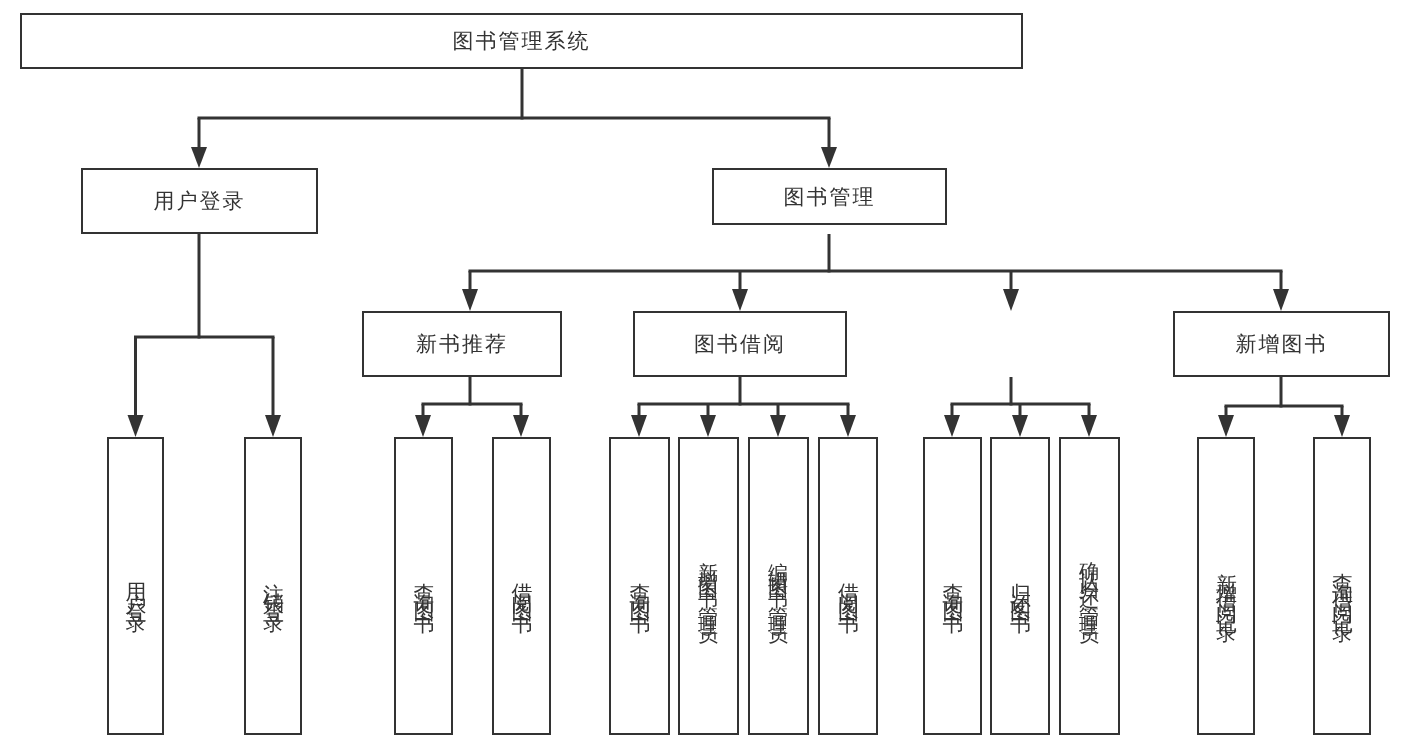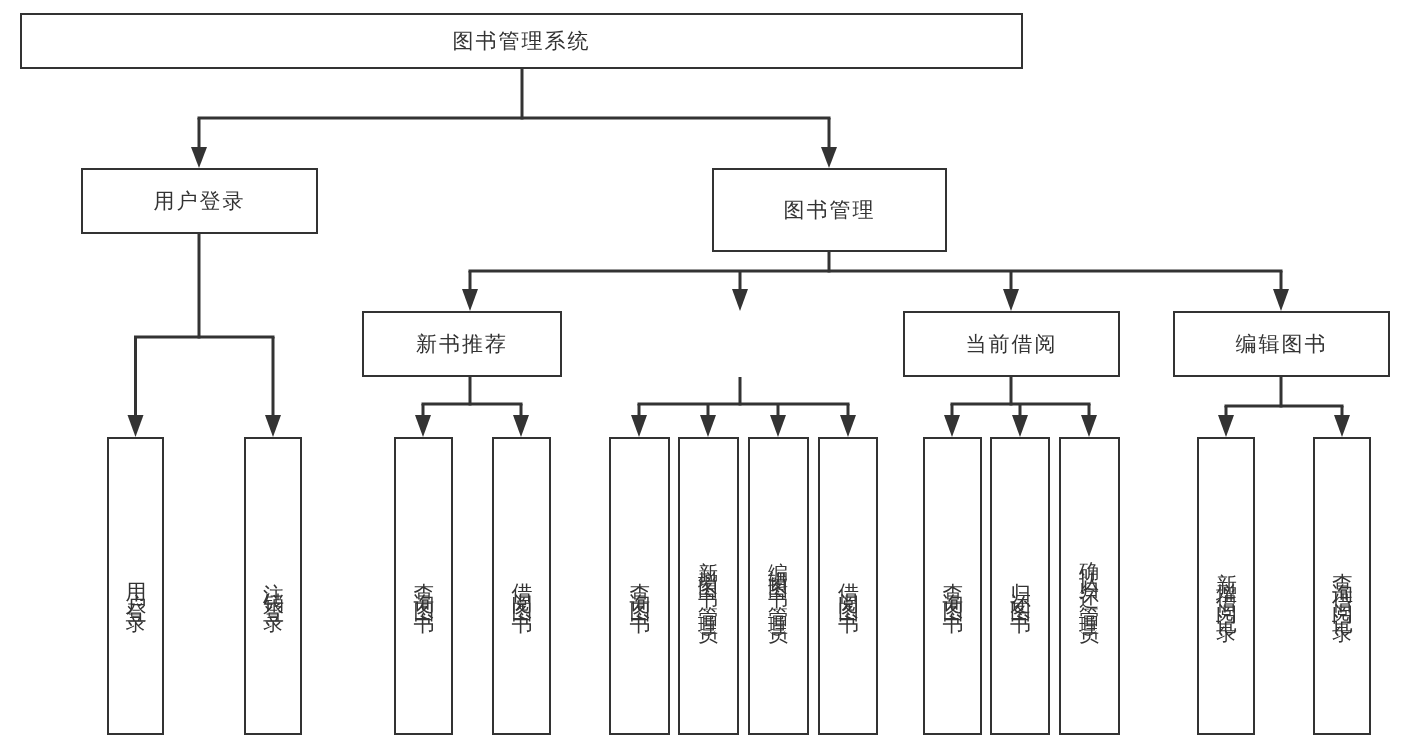--- a/index.html
+++ b/index.html
@@ -136,32 +136,32 @@
     </g>
   </svg>
 
   <div class="node h" style="left:20px;top:13px;width:1003px;height:56px">
     <span>图书管理系统</span>
   </div>
 
   <div class="node h" style="left:81px;top:168px;width:237px;height:66px">
     <span>用户登录</span>
   </div>
-  <div class="node h" style="left:712px;top:168px;width:235px;height:84px">
+  <div class="node h" style="left:712px;top:168px;width:235px;height:57px">
     <span>图书管理</span>
   </div>
 
   <div class="node h" style="left:362px;top:311px;width:200px;height:66px">
     <span>新书推荐</span>
   </div>
-  <div class="node h" style="left:903px;top:311px;width:217px;height:66px">
-    <span>当前借阅</span>
+  <div class="node h" style="left:633px;top:311px;width:214px;height:66px">
+    <span>图书借阅</span>
   </div>
   <div class="node h" style="left:1173px;top:311px;width:217px;height:66px">
-    <span>编辑图书</span>
+    <span>新增图书</span>
   </div>
 
   <div class="node v" style="left:107px;top:437px;width:57px;height:298px">
     <span>用户登录</span>
   </div>
   <div class="node v" style="left:244px;top:437px;width:58px;height:298px">
     <span>注销登录</span>
   </div>
 
   <div class="node v" style="left:394px;top:437px;width:59px;height:298px">

